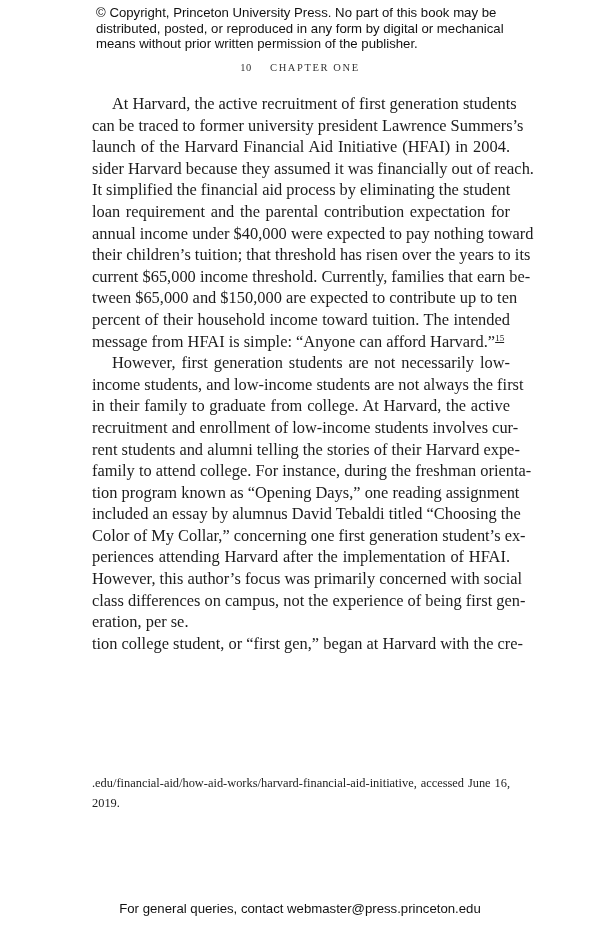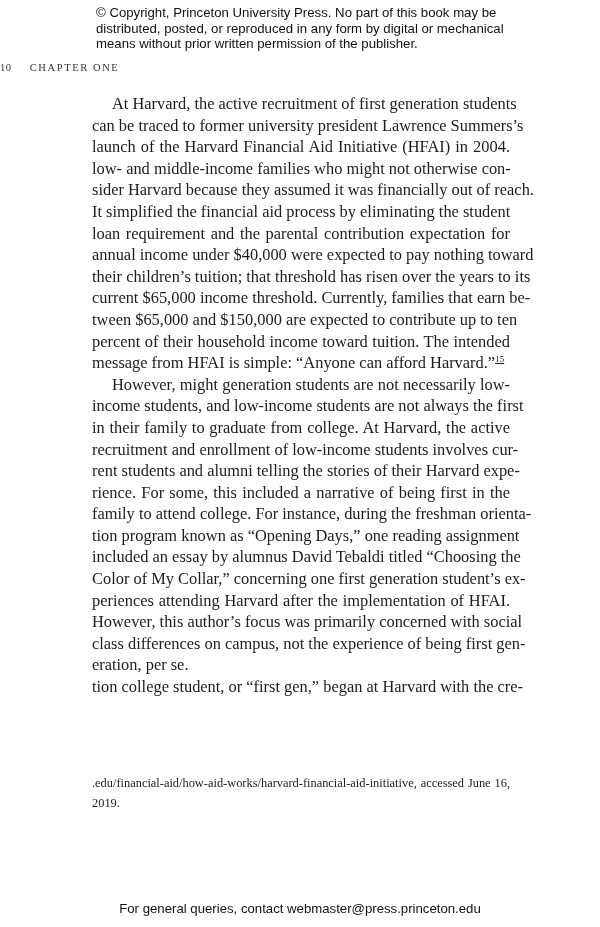--- a/index.html
+++ b/index.html
@@ -23,21 +23,21 @@
       font-size: 13.2px;
       line-height: 15.5px;
       color: #111111;
     }
     .copyright div { white-space: nowrap; }
     .running-head {
       position: absolute;
       left: 0;
       top: 62px;
       width: 600px;
-      text-align: left;
+      text-align: center;
       font-family: "Liberation Serif", serif;
       font-size: 10.5px;
       letter-spacing: 1.6px;
       color: #333333;
     }
     .running-head .folio {
       margin-right: 14px;
       letter-spacing: 0.5px;
     }
     .body-text {
@@ -111,39 +111,37 @@
   <span class="folio">10</span>
   <span>CHAPTER ONE</span>
 </div>
 
 <div class="body-text">
 
   <div>
     <span class="line indent">At Harvard, the active recruitment of first generation students</span>
     <span class="line">can be traced to former university president Lawrence Summers’s</span>
     <span class="line">launch of the Harvard Financial Aid Initiative (HFAI) in 2004.</span>
-    <span class="line">low- and middle-income families who might not otherwise con-</span>
     <span class="line">sider Harvard because they assumed it was financially out of reach.</span>
     <span class="line">It simplified the financial aid process by eliminating the student</span>
     <span class="line">loan requirement and the parental contribution expectation for</span>
     <span class="line">annual income under $40,000 were expected to pay nothing toward</span>
     <span class="line">their children’s tuition; that threshold has risen over the years to its</span>
     <span class="line">current $65,000 income threshold. Currently, families that earn be-</span>
     <span class="line">tween $65,000 and $150,000 are expected to contribute up to ten</span>
     <span class="line">percent of their household income toward tuition. The intended</span>
     <span class="line last"><span>message from HFAI is simple: “Anyone can afford Harvard.”</span><sup>15</sup></span>
   </div>
 
   <div>
-    <span class="line indent">However, might generation students are not necessarily low-</span>
+    <span class="line indent">However, first generation students are not necessarily low-</span>
     <span class="line">income students, and low-income students are not always the first</span>
     <span class="line">in their family to graduate from college. At Harvard, the active</span>
     <span class="line">recruitment and enrollment of low-income students involves cur-</span>
     <span class="line">rent students and alumni telling the stories of their Harvard expe-</span>
-    <span class="line">rience. For some, this included a narrative of being first in the</span>
     <span class="line">family to attend college. For instance, during the freshman orienta-</span>
     <span class="line">tion program known as “Opening Days,” one reading assignment</span>
     <span class="line">included an essay by alumnus David Tebaldi titled “Choosing the</span>
     <span class="line">Color of My Collar,” concerning one first generation student’s ex-</span>
     <span class="line">periences attending Harvard after the implementation of HFAI.</span>
     <span class="line">However, this author’s focus was primarily concerned with social</span>
     <span class="line">class differences on campus, not the experience of being first gen-</span>
     <span class="line last">eration, per se.</span>
   </div>
 

